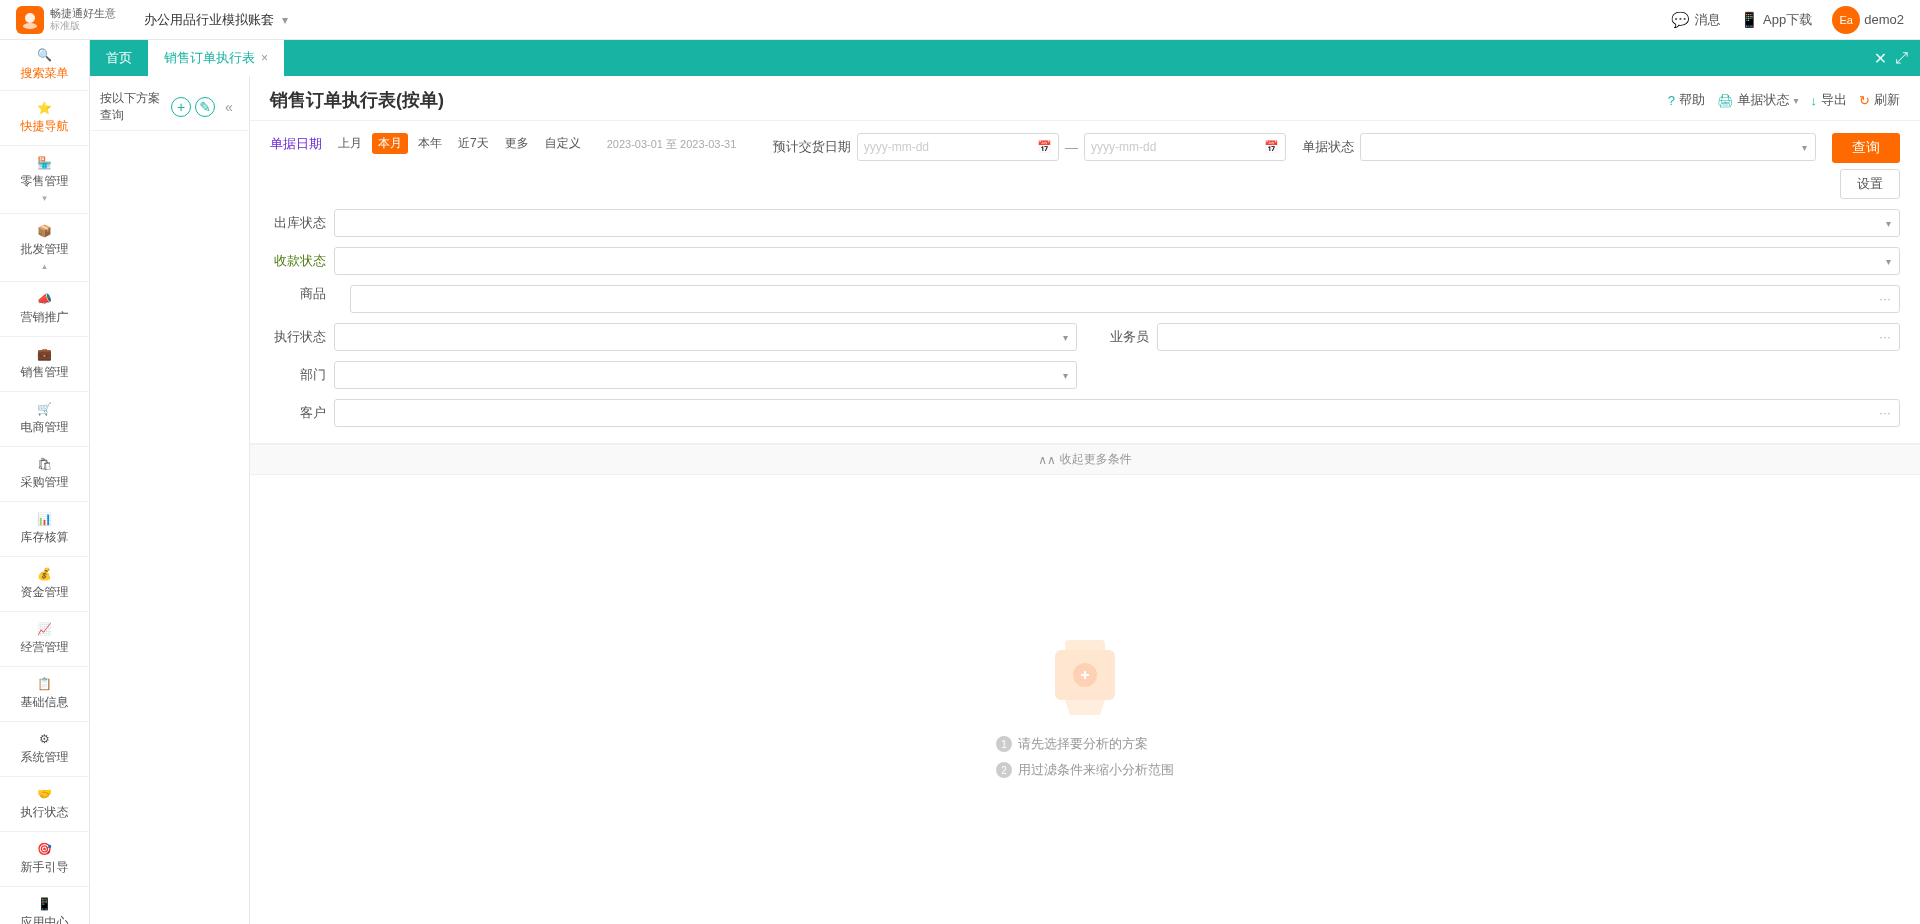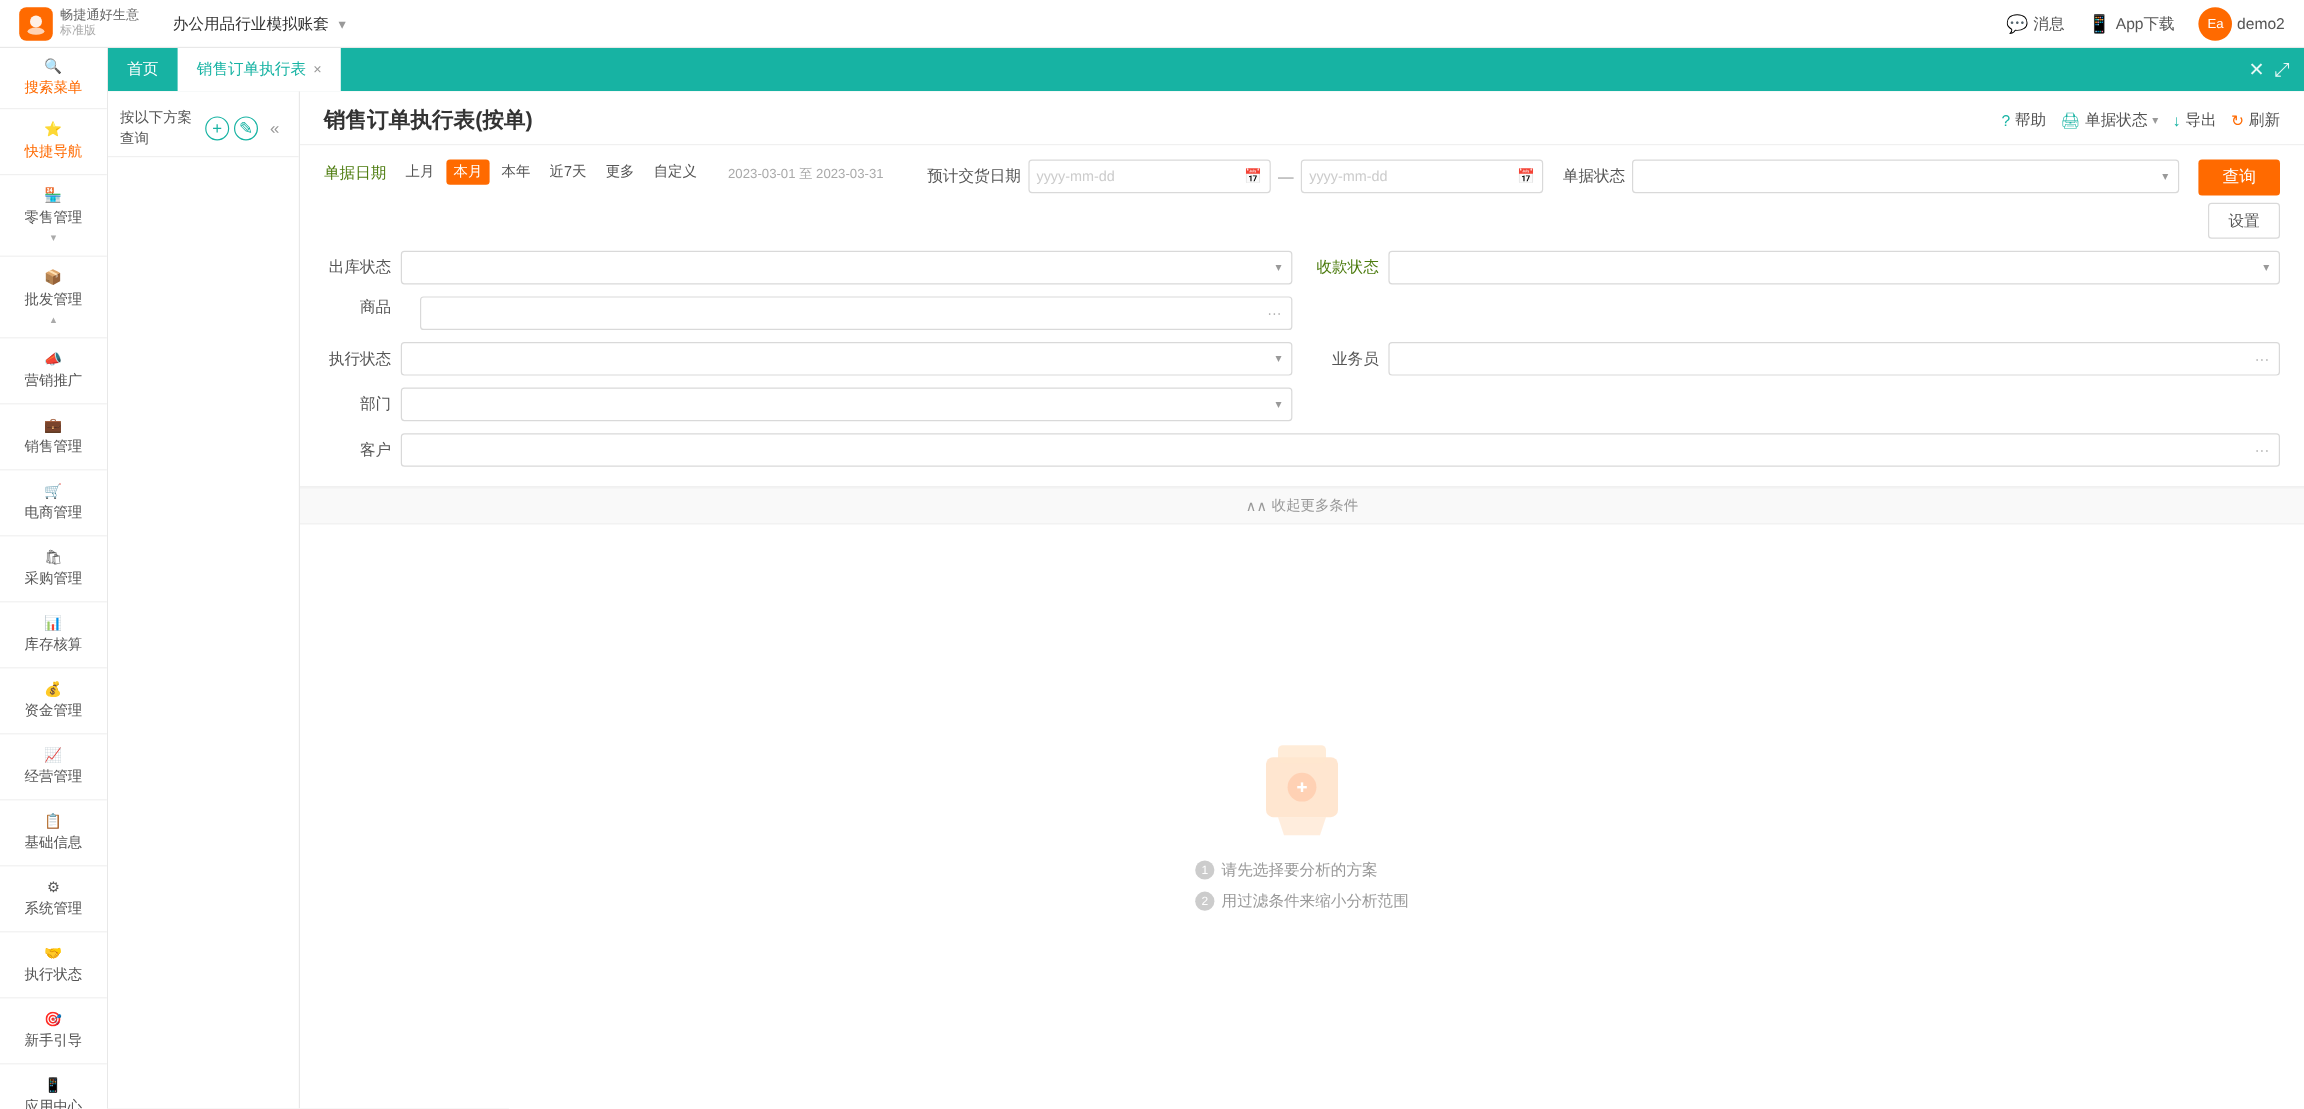--- a/index.html
+++ b/index.html
@@ -577,21 +577,21 @@
                 <span>刷新</span>
               </div>
             </div>
           </div>
 
           <div class="filter-area">
 
             <div style="display:flex;align-items:flex-start;gap:16px;margin-bottom:10px;">
 
               <div style="display:flex;align-items:center;gap:6px;flex-shrink:0;">
-                <span style="font-size:13px;color:#4d7c0f;white-space:nowrap;">单据日期</span>
+                <span style="font-size:13px;color:#6d28d9;white-space:nowrap;">单据日期</span>
                 <div style="display:flex;align-items:center;gap:4px;margin:0 4px;">
                   <span class="date-quick-tab">上月</span>
                   <span class="date-quick-tab active">本月</span>
                   <span class="date-quick-tab">本年</span>
                   <span class="date-quick-tab">近7天</span>
                   <span class="date-quick-tab">更多</span>
                   <span class="date-quick-tab">自定义</span>
                 </div>
               </div>
 
@@ -617,21 +617,21 @@
                   <span class="chevron-icon">▾</span>
                 </div>
               </div>
 
               <div class="query-buttons">
                 <button class="btn-query">查询</button>
                 <button class="btn-settings">设置</button>
               </div>
             </div>
 
-            <div style="display:grid;grid-template-columns:1fr 1fr;gap:10px 16px;margin-bottom:10px;">
+            <div style="display:grid;grid-template-columns:1fr;gap:10px 16px;margin-bottom:10px;">
               <div style="display:flex;align-items:center;gap:8px;">
                 <span style="font-size:13px;color:#555;white-space:nowrap;min-width:56px;text-align:right;">出库状态</span>
                 <div class="filter-grid-control" style="flex:1;">
                   <span class="placeholder"></span>
                   <span class="chevron-icon">▾</span>
                 </div>
               </div>
               <div style="display:flex;align-items:center;gap:8px;">
                 <span style="font-size:13px;color:#4d7c0f;white-space:nowrap;min-width:56px;text-align:right;">收款状态</span>
                 <div class="filter-grid-control" style="flex:1;">

